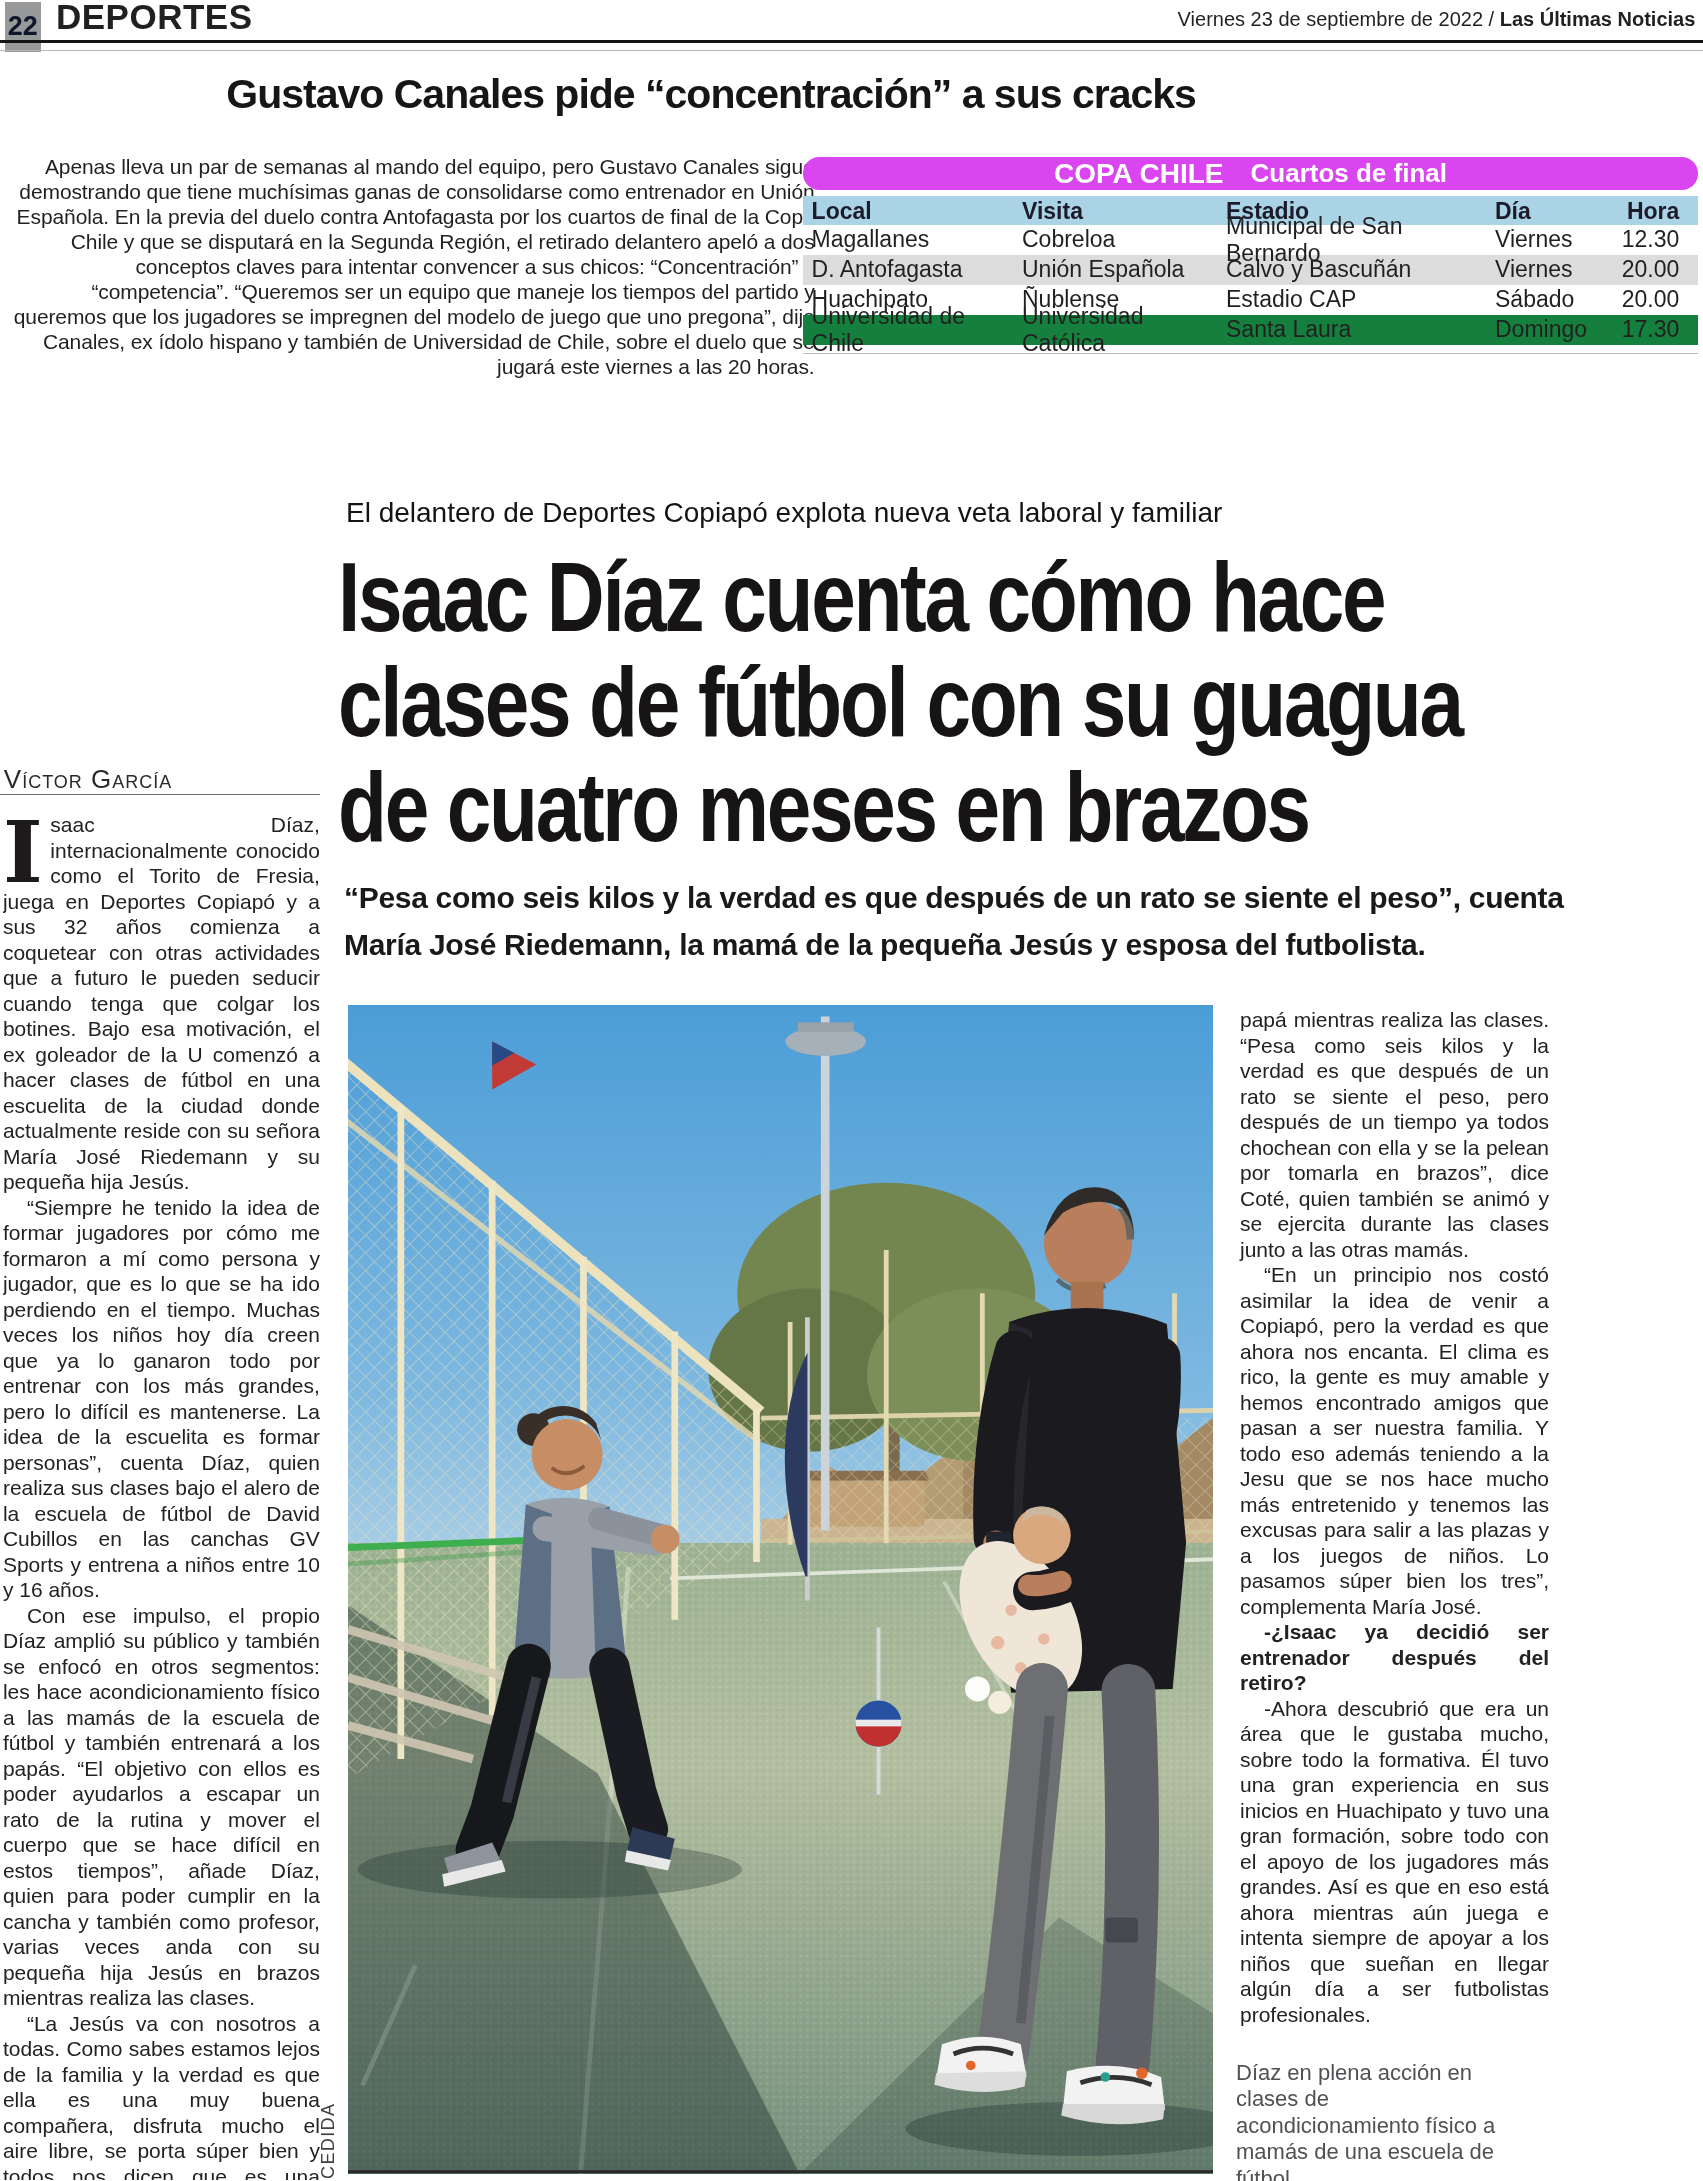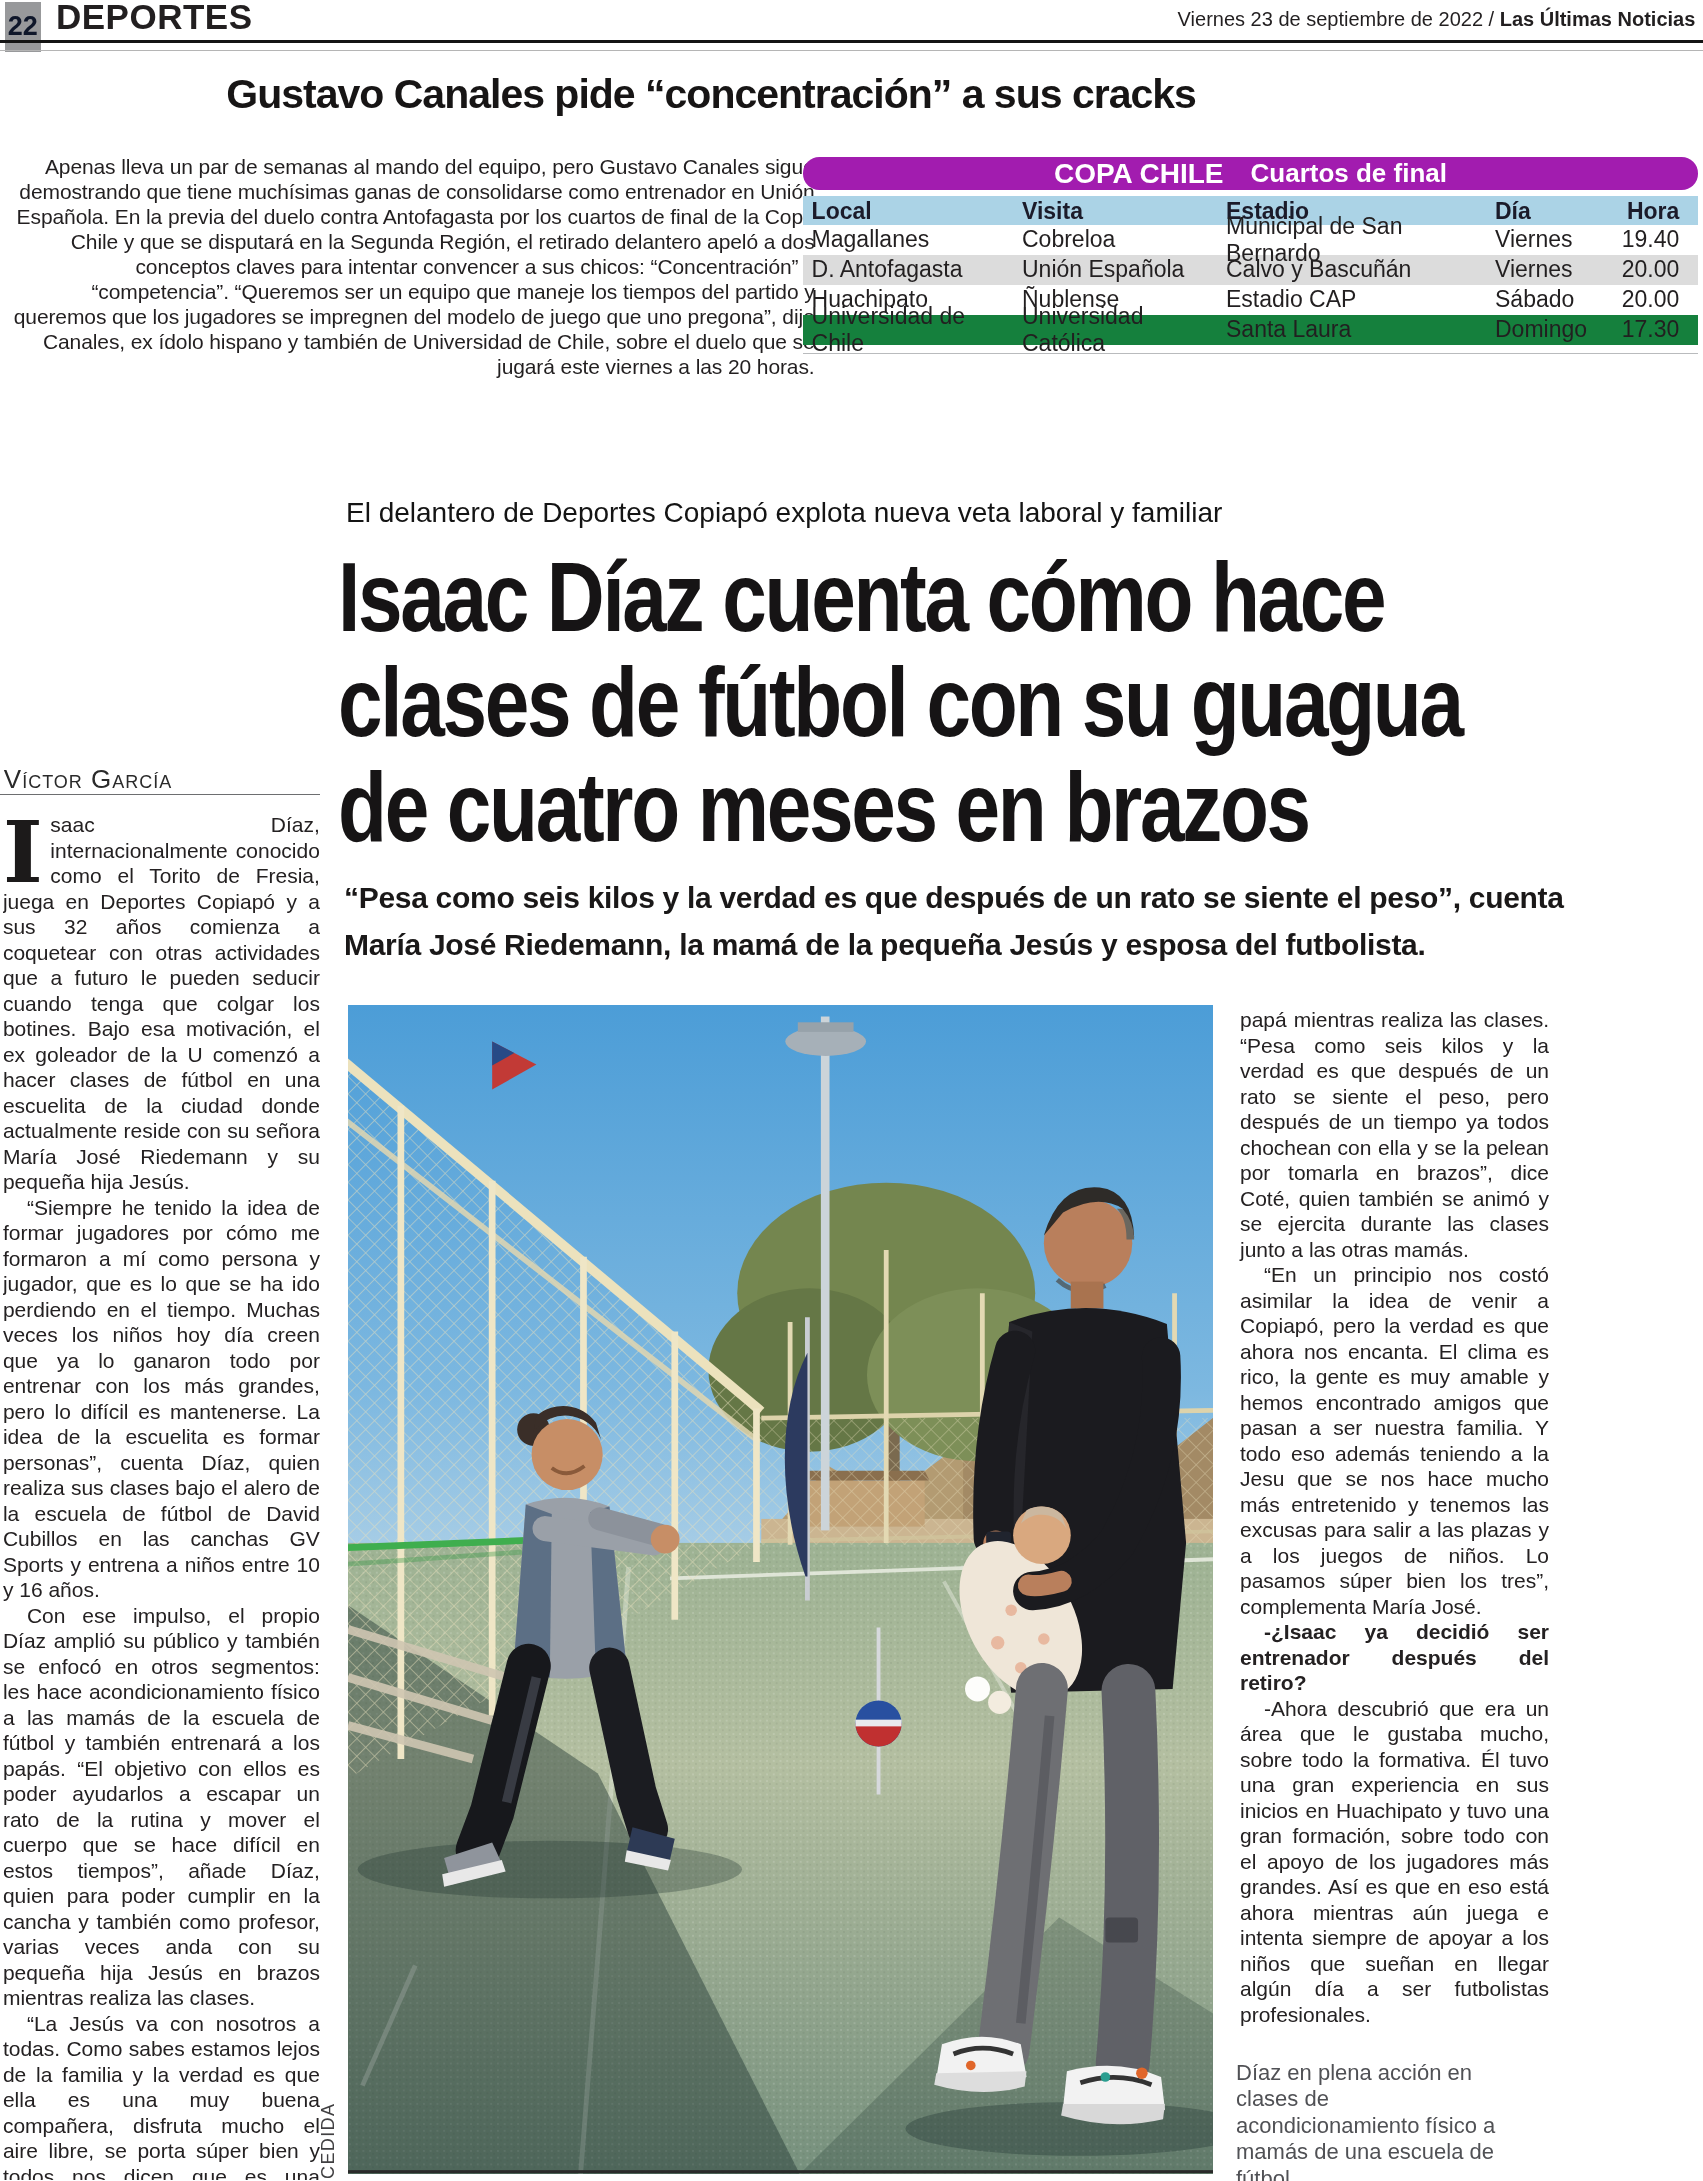--- a/index.html
+++ b/index.html
@@ -71,37 +71,37 @@
   <div class="numbox">22</div>
   <div class="section-title">DEPORTES</div>
   <div class="dateline"><span>Viernes 23 de septiembre de 2022 / </span><span class="mast">Las Últimas Noticias</span></div>
   <div class="hrule-a"></div>
   <div class="hrule-b"></div>
 
   <div class="top-headline">Gustavo Canales pide “concentración” a sus cracks</div>
   <div class="top-body">Apenas lleva un par de semanas al mando del equipo, pero Gustavo Canales sigue demostrando que tiene muchísimas ganas de consolidarse como entrenador en Unión Española. En la previa del duelo contra Antofagasta por los cuartos de final de la Copa Chile y que se disputará en la Segunda Región, el retirado delantero apeló a dos conceptos claves para intentar convencer a sus chicos: “Concentración” y “competencia”. “Queremos ser un equipo que maneje los tiempos del partido y queremos que los jugadores se impregnen del modelo de juego que uno pregona”, dijo Canales, ex ídolo hispano y también de Universidad de Chile, sobre el duelo que se jugará este viernes a las 20 horas.</div>
 
   <div class="ftable">
-    <div class="tbar" style="background:#a21caf;">
+    <div class="tbar" style="background:#d946ef;">
       <span class="t1">COPA CHILE</span>
       <span class="t2">Cuartos de final</span>
     </div>
     <div class="thead" style="background:#abd3e6;">
       <span class="c1">Local</span>
       <span class="c2">Visita</span>
       <span class="c3">Estadio</span>
       <span class="c4">Día</span>
       <span class="c5">Hora</span>
     </div>
     <div class="trow">
       <span class="c1">Magallanes</span>
       <span class="c2">Cobreloa</span>
       <span class="c3">Municipal de San Bernardo</span>
       <span class="c4">Viernes</span>
-      <span class="c5">19.40</span>
+      <span class="c5">12.30</span>
     </div>
     <div class="trow" style="background:#dcdcdc;">
       <span class="c1">D. Antofagasta</span>
       <span class="c2">Unión Española</span>
       <span class="c3">Calvo y Bascuñán</span>
       <span class="c4">Viernes</span>
       <span class="c5">20.00</span>
     </div>
     <div class="trow">
       <span class="c1">Huachipato</span>

